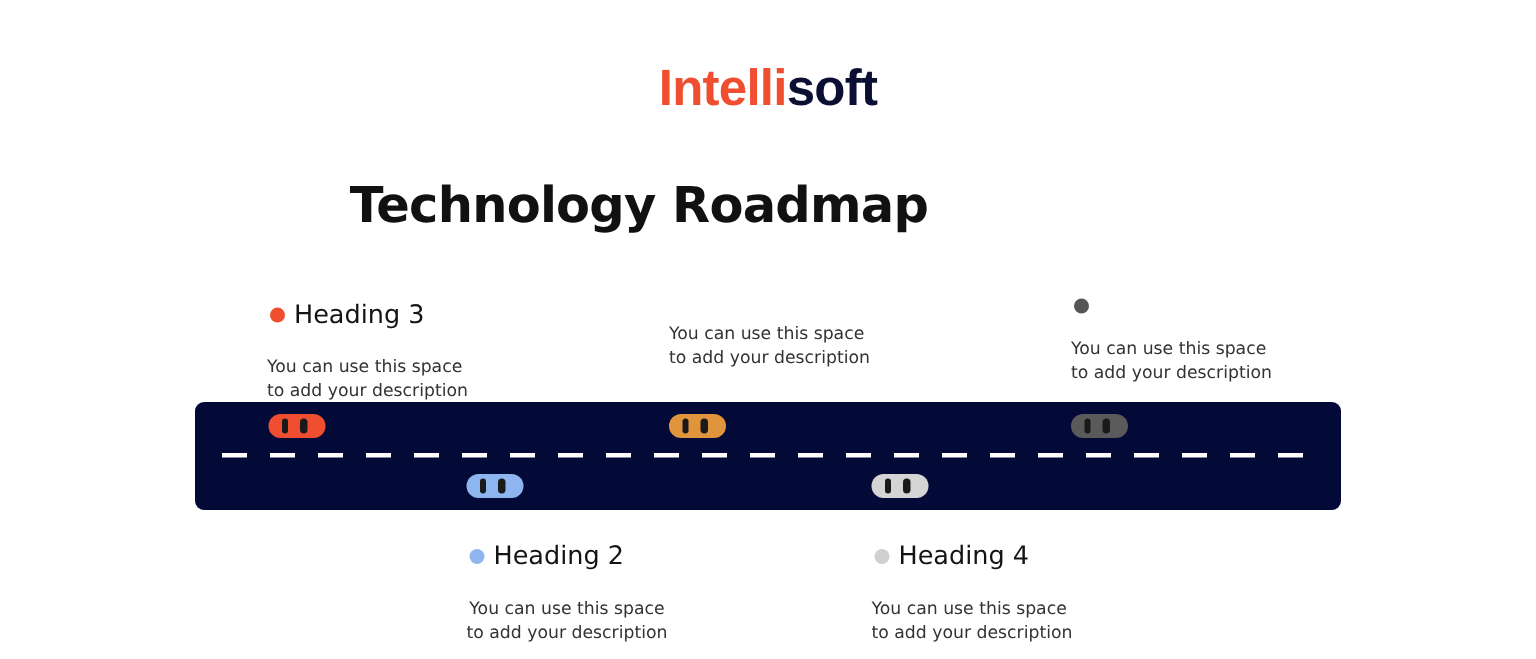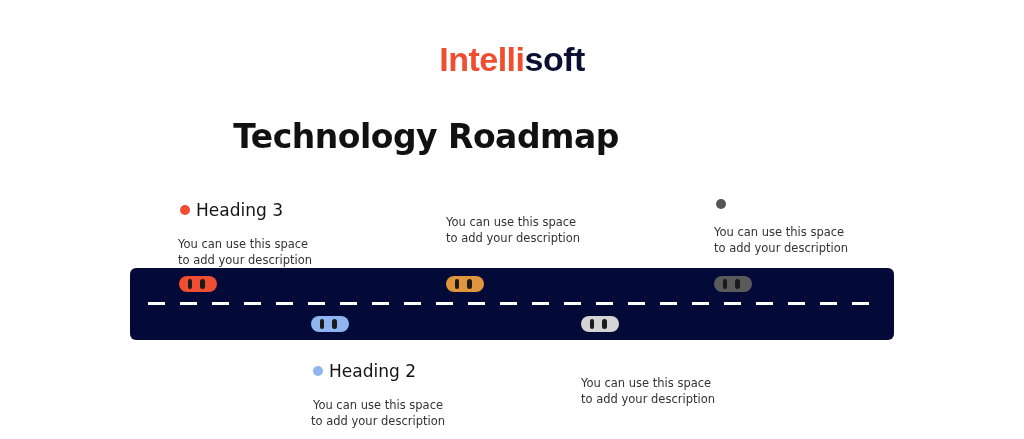--- a/index.html
+++ b/index.html
@@ -89,17 +89,21 @@
       <span class="dot" style="background:#8fb5f0"></span>
       <span>Heading 2</span>
     </div>
   <div class="desc">
       <div>You can use this space</div>
       <div>to add your description</div>
     </div>
 </div>
 
 <div class="ms" style="left:581px;top:360px;">
+  <div class="hd">
+      <span class="dot" style="background:#cfcfcf"></span>
+      <span>Heading 4</span>
+    </div>
   <div class="desc">
       <div>You can use this space</div>
       <div>to add your description</div>
     </div>
 </div>
 
 </body></html>

